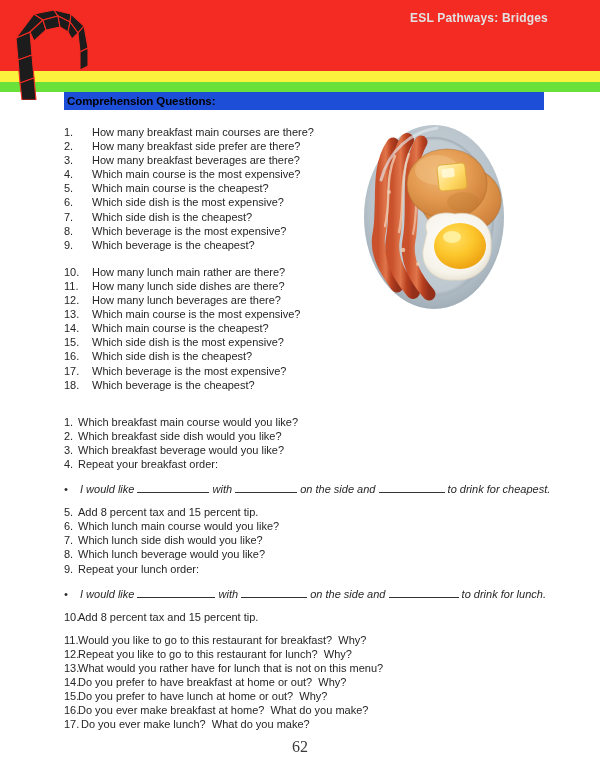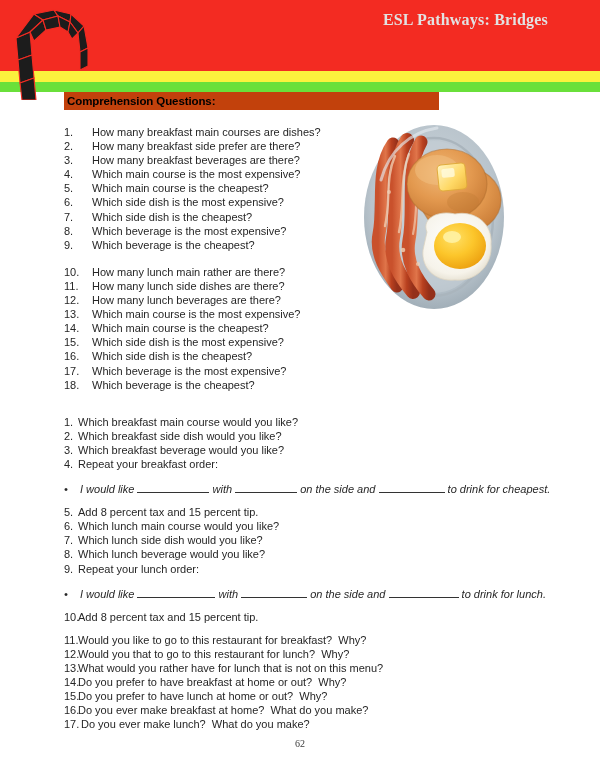--- a/index.html
+++ b/index.html
@@ -38,23 +38,23 @@
   .band-green {
     position: absolute;
     left: 0; top: 82px;
     width: 600px; height: 10px;
     background: #6ae03a;
   }
   .brand-title {
     position: absolute;
     right: 52px;
     top: 11px;
-    font-family: Liberation Serif, serif;
+    font-family: Liberation Sans, sans-serif;
     font-weight: bold;
-    font-size: 16px;
+    font-size: 12px;
     letter-spacing: 0.2px;
     color: #e2e2e2;
     white-space: nowrap;
     margin-left: 24px;
   }
   .arch-logo {
     position: absolute;
     left: 10px;
     top: 8px;
     width: 92px;
@@ -62,22 +62,22 @@
   }
 
   
   .content {
     position: absolute;
     left: 0; top: 92px;
     width: 600px;
   }
   .section-heading {
     margin-left: 64px;
-    width: 375px;
-    background: #c2410c;
+    width: 480px;
+    background: #1d4ed8;
     font-size: 11.5px;
     font-weight: bold;
     color: #000000;
     padding: 3px 0 3px 3px;
     box-sizing: border-box;
     letter-spacing: -0.1px;
   }
 
   
   .qlist {
@@ -169,21 +169,21 @@
   }
 
   
   .page-number {
     position: absolute;
     left: 0;
     top: 738px;
     width: 600px;
     text-align: center;
     font-family: "Liberation Serif", serif;
-    font-size: 10px;
+    font-size: 16px;
     color: #3a3a3a;
   }
 </style>
 </head>
 <body>
 
 <div class="banner">
   <div class="band-red"></div>
   <div class="band-yellow"></div>
   <div class="band-green"></div>
@@ -290,21 +290,21 @@
   <path d="M18 58 C 26 28, 48 10, 74 6" fill="none" stroke="#e4eaee" stroke-width="3" opacity="0.65" stroke-linecap="round"></path>
 </svg>
 
 <div class="content">
 
   <div class="section-heading">Comprehension Questions:</div>
 
   <ul class="qlist comprehension-block">
     <li class="qrow">
         <span class="num">1.</span>
-        <span class="txt">How many breakfast main courses are dishes?</span>
+        <span class="txt">How many breakfast main courses are there?</span>
       </li>
     <li class="qrow">
         <span class="num">2.</span>
         <span class="txt">How many breakfast side prefer are there?</span>
       </li>
     <li class="qrow">
         <span class="num">3.</span>
         <span class="txt">How many breakfast beverages are there?</span>
       </li>
     <li class="qrow">
@@ -440,21 +440,21 @@
 
   <div class="gap-b"></div>
 
   <ul class="qlist discussion-block" style="margin-top:0">
     <li class="qrow">
         <span class="num">11.</span>
         <span class="txt">Would you like to go to this restaurant for breakfast?  Why?</span>
       </li>
     <li class="qrow">
         <span class="num">12.</span>
-        <span class="txt">Would you that to go to this restaurant for lunch?  Why?</span>
+        <span class="txt">Repeat you like to go to this restaurant for lunch?  Why?</span>
       </li>
     <li class="qrow">
         <span class="num">13.</span>
         <span class="txt">What would you rather have for lunch that is not on this menu?</span>
       </li>
     <li class="qrow">
         <span class="num">14.</span>
         <span class="txt">Do you prefer to have breakfast at home or out?  Why?</span>
       </li>
     <li class="qrow">

